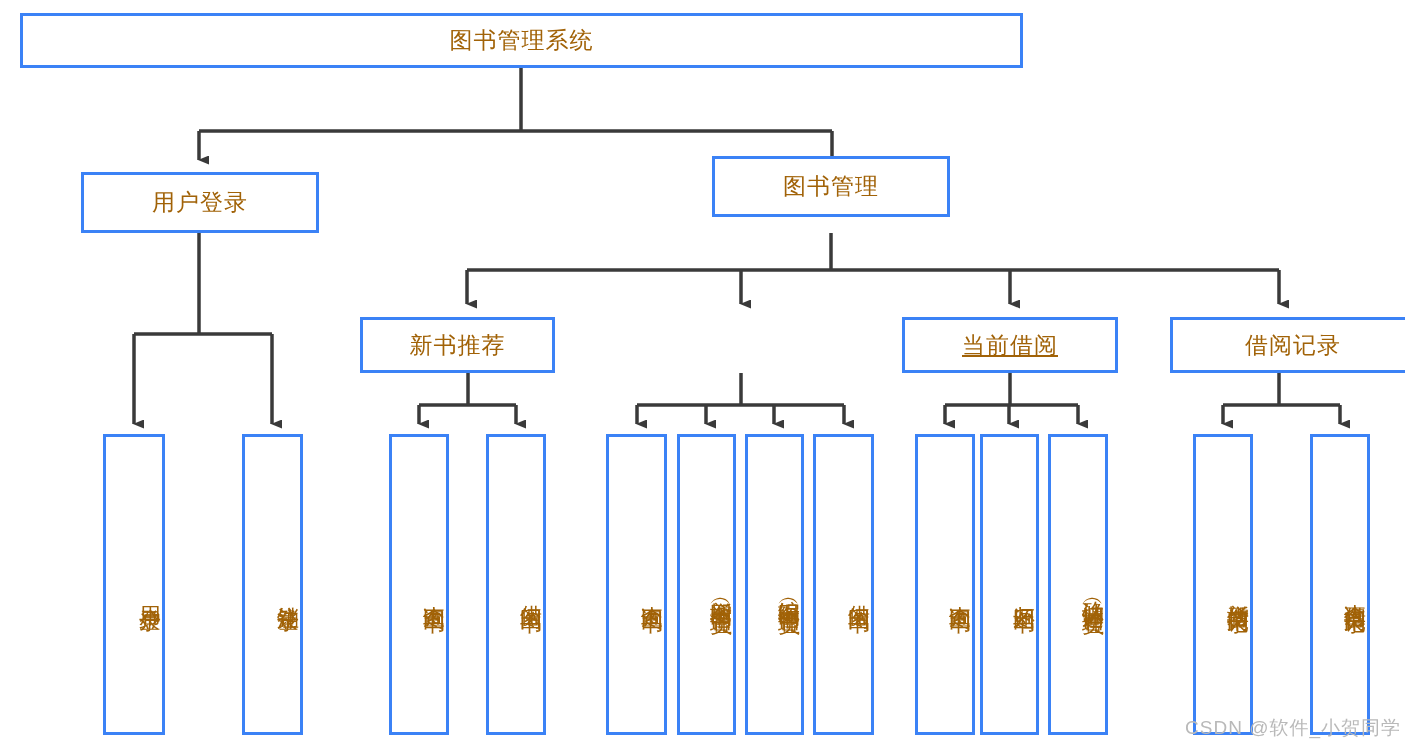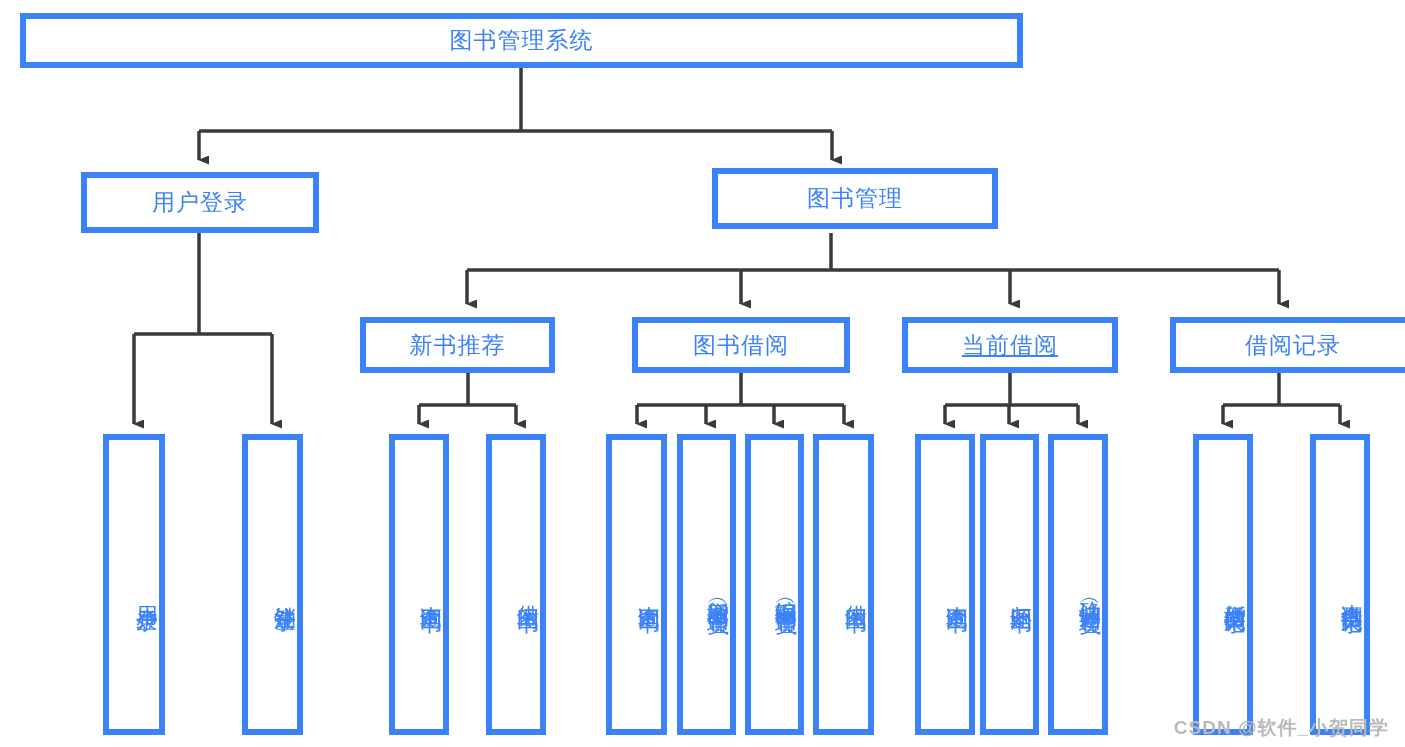--- a/index.html
+++ b/index.html
@@ -13,26 +13,26 @@
   #canvas {
     position: relative;
     width: 1405px;
     height: 747px;
     background: #ffffff;
     overflow: hidden;
   }
   .node {
     position: absolute;
     box-sizing: border-box;
-    border: 6px solid #3b82f6;
+    border: 3px solid #3b82f6;
     background: #ffffff;
     display: flex;
     align-items: center;
     justify-content: center;
-    color: #3b82f6;
+    color: #a16207;
   }
   .node.h {
     font-size: 23px;
     letter-spacing: 1px;
   }
   .node.v {
     writing-mode: vertical-rl;
     text-orientation: upright;
     font-size: 22px;
     letter-spacing: 2px;
@@ -49,27 +49,26 @@
   svg.connectors {
     position: absolute;
     left: 0;
     top: 0;
     width: 1405px;
     height: 747px;
     pointer-events: none;
   }
   .watermark {
     position: absolute;
-    right: 16px;
+    right: 4px;
     bottom: 6px;
     font-size: 19px;
     color: #b9b9b9;
     letter-spacing: 1px;
     white-space: nowrap;
-    font-weight: bold;
   }
 </style>
 </head>
 <body>
 
 <div id="canvas">
 
   <svg class="connectors" viewBox="0 0 1405 747">
     <defs>
       <marker id="arrowhead" markerWidth="9" markerHeight="11" refX="4.5" refY="10" orient="auto" markerUnits="userSpaceOnUse">
@@ -120,29 +119,26 @@
     </g>
   </svg>
 
   <div class="node h" style="left:20px; top:13px; width:1003px; height:55px;">
     <span>图书管理系统</span>
   </div>
 
   <div class="node h" style="left:81px; top:172px; width:238px; height:61px;">
     <span>用户登录</span>
   </div>
-  <div class="node h" style="left:712px; top:168px; width:286px; height:61px;">
+  <div class="node h" style="left:712px; top:156px; width:238px; height:61px;">
     <span>图书管理</span>
   </div>
 
   <div class="node h" style="left:360px; top:317px; width:195px; height:56px;">
     <span>新书推荐</span>
-  </div>
-  <div class="node h" style="left:632px; top:317px; width:218px; height:56px;">
-    <span>图书借阅</span>
   </div>
   <div class="node h" style="left:902px; top:317px; width:216px; height:56px;text-decoration:underline;">
     <span>当前借阅</span>
   </div>
   <div class="node h" style="left:1170px; top:317px; width:246px; height:56px;">
     <span>借阅记录</span>
   </div>
 
   <div class="node v" style="left:103px; top:434px; width:62px; height:301px;">
     <span>用户登录</span>

